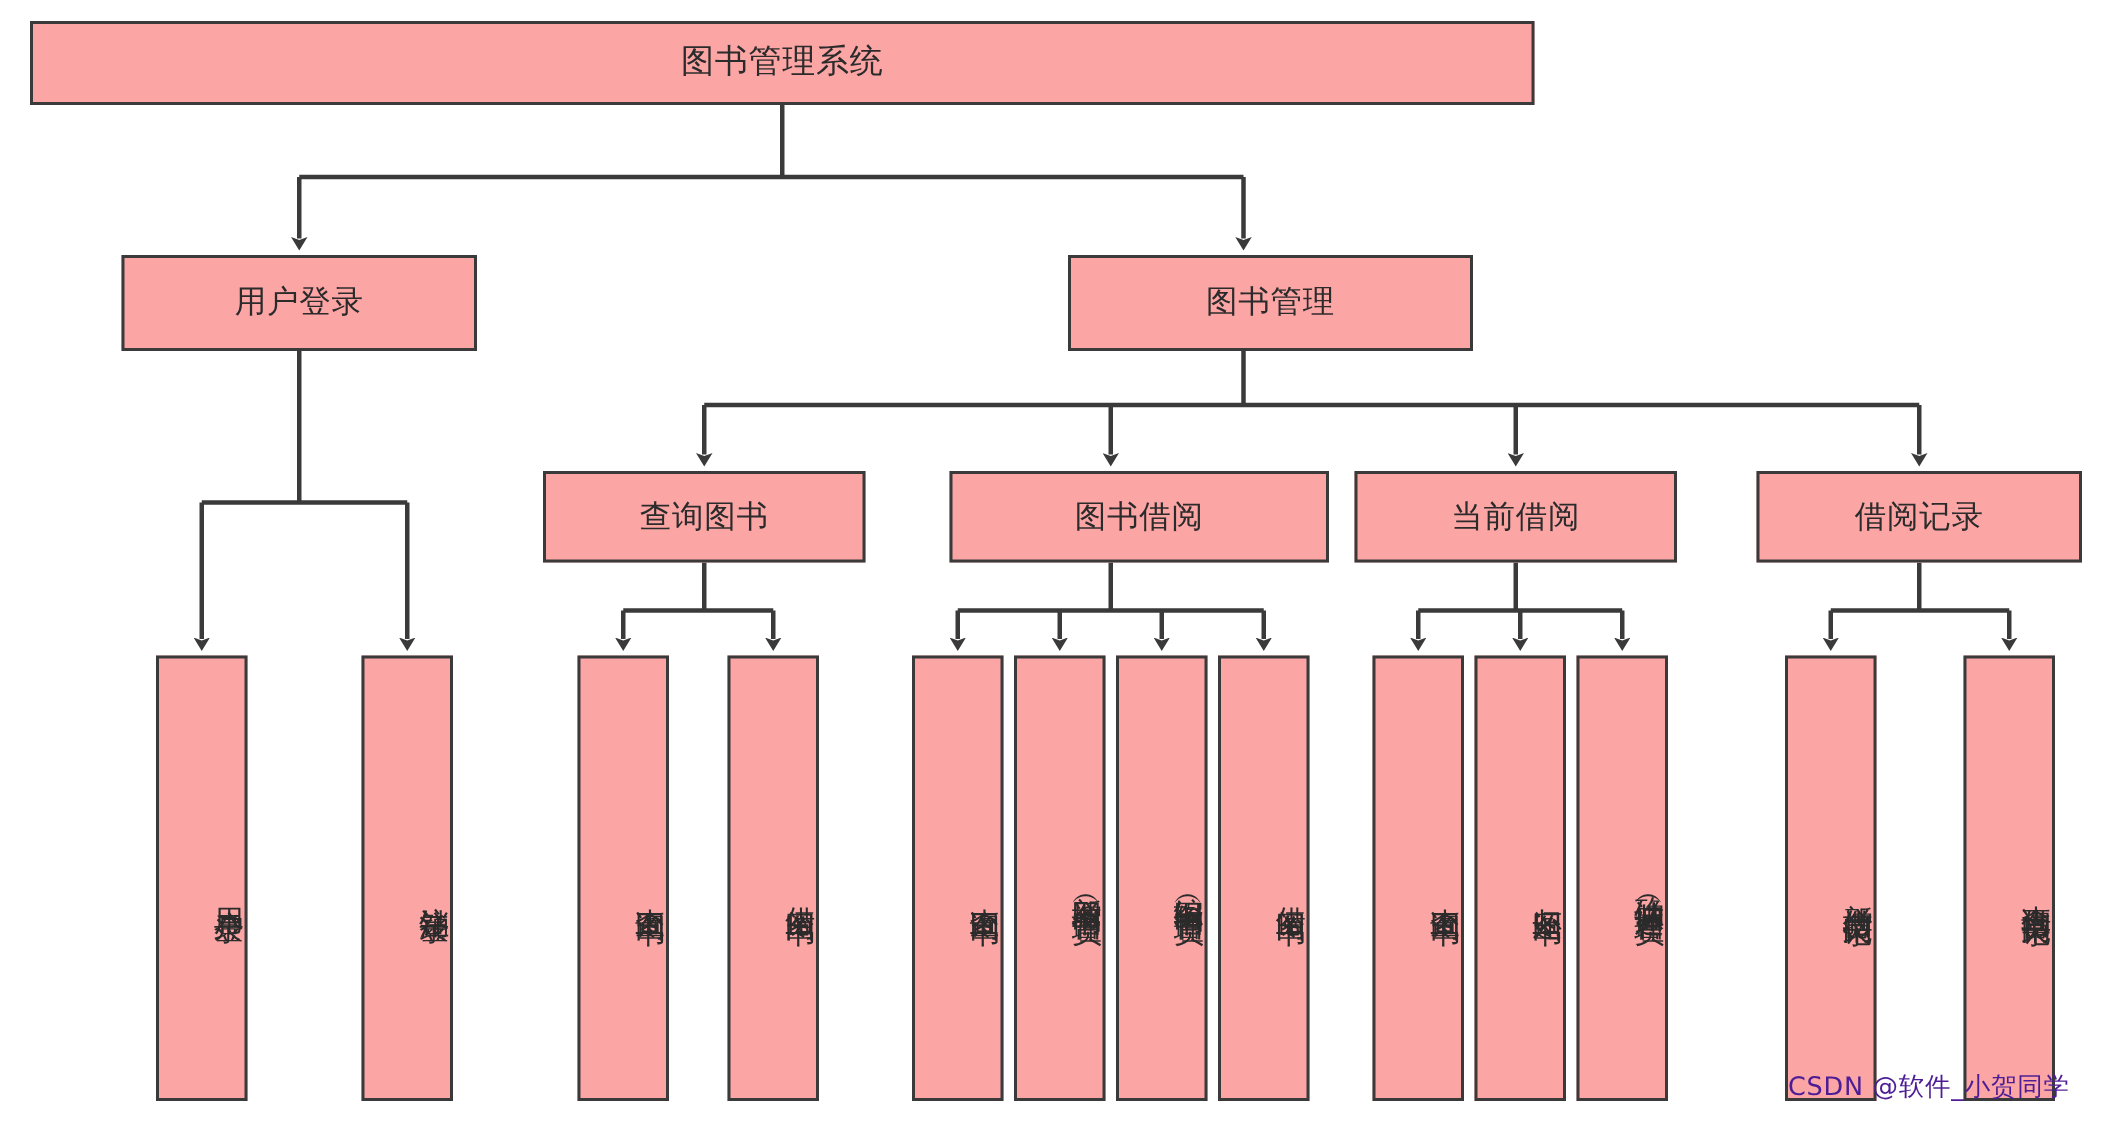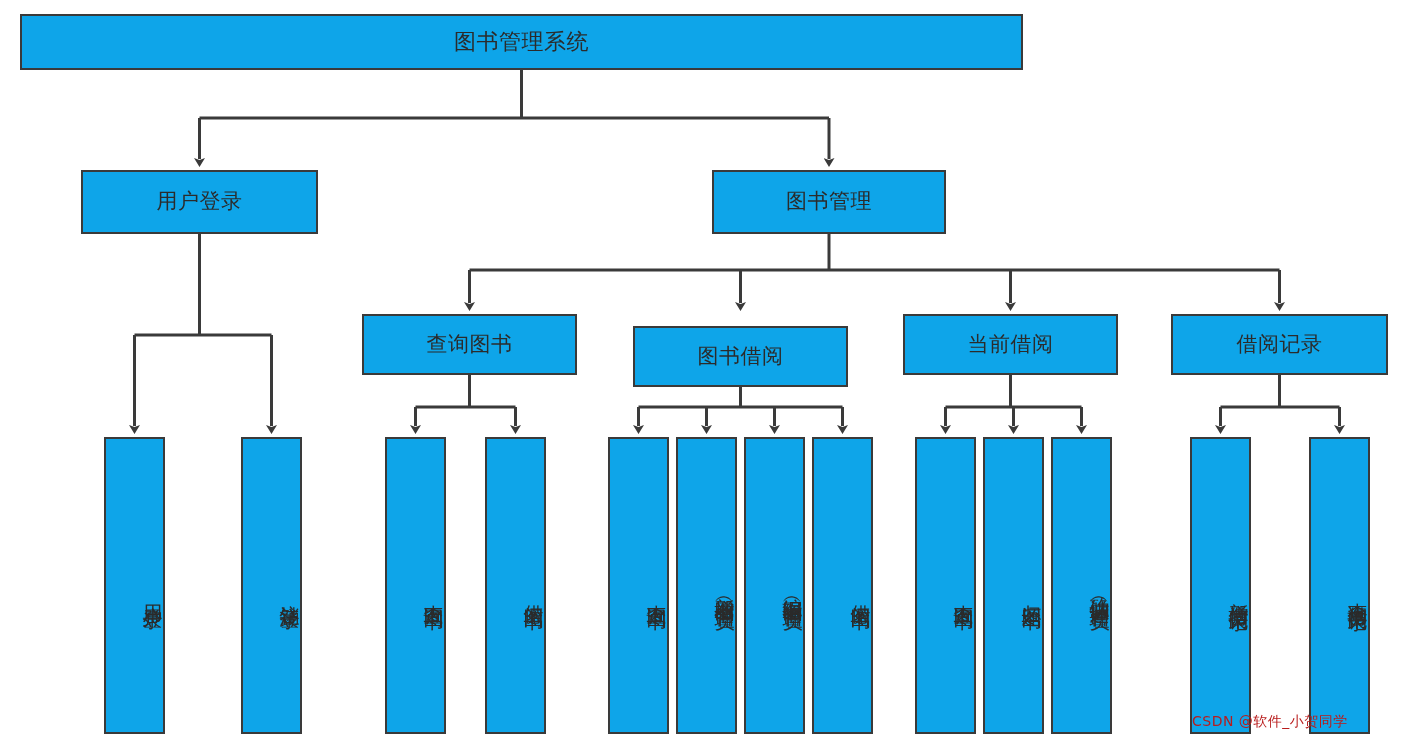--- a/index.html
+++ b/index.html
@@ -22,21 +22,21 @@
     left: 0;
     top: 0;
     width: 1405px;
     height: 747px;
     pointer-events: none;
   }
   .node {
     position: absolute;
     box-sizing: border-box;
     border: 2px solid #3a3a3a;
-    background: #0ea5e9;
+    background: #fca5a5;
     display: flex;
     align-items: center;
     justify-content: center;
     color: #2b2b2b;
     z-index: 2;
   }
   .node.h {
     font-size: 21px;
     letter-spacing: 0.5px;
     line-height: 1.1;
@@ -53,22 +53,22 @@
     padding-top: 14px;
     letter-spacing: 2px;
     line-height: 1.05;
     white-space: nowrap;
   }
   .node.v.tall {
     padding-top: 10px;
   }
   .watermark {
     position: absolute;
-    color: #b91c1c;
-    font-size: 14px;
+    color: #4c1d95;
+    font-size: 17px;
     letter-spacing: 0.5px;
     white-space: nowrap;
     z-index: 5;
     font-family: "DejaVu Sans", "Liberation Sans", sans-serif;
   }
 </style>
 </head>
 <body>
 
 <div id="canvas">
@@ -112,24 +112,24 @@
         <path d="M1279.5,375 L1279.5,407"></path>
         <path d="M1220.5,407 L1339.5,407"></path>
         <path d="M1220.5,407 L1220.5,426" marker-end="url(#arrow)"></path>
         <path d="M1339.5,407 L1339.5,426" marker-end="url(#arrow)"></path>
       </g>
   </svg>
 
   <div class="node root h" style="left: 20px; top: 14px; width: 1003px; height: 56px;">图书管理系统</div>
 
   <div class="node h" style="left: 81px; top: 170px; width: 237px; height: 64px;">用户登录</div>
-  <div class="node h" style="left: 712px; top: 170px; width: 234px; height: 64px;">图书管理</div>
+  <div class="node h" style="left: 712px; top: 170px; width: 270px; height: 64px;">图书管理</div>
 
   <div class="node h" style="left: 362px; top: 314px; width: 215px; height: 61px;">查询图书</div>
-  <div class="node h" style="left: 633px; top: 314px; width: 215px; height: 61px; margin-top: 12px;">图书借阅</div>
+  <div class="node h" style="left: 633px; top: 314px; width: 253px; height: 61px;">图书借阅</div>
   <div class="node h" style="left: 1171px; top: 314px; width: 217px; height: 61px;">借阅记录</div>
   <div class="node h" style="left: 903px; top: 314px; width: 215px; height: 61px;">当前借阅</div>
 
   <div class="node v" style="left: 104px; top: 437px; width: 61px; height: 297px;">用户登录</div>
   <div class="node v" style="left: 241px; top: 437px; width: 61px; height: 297px;">注销登录</div>
   <div class="node v" style="left: 385px; top: 437px; width: 61px; height: 297px;">查询图书</div>
   <div class="node v" style="left: 485px; top: 437px; width: 61px; height: 297px;">借阅图书</div>
   <div class="node v" style="left: 608px; top: 437px; width: 61px; height: 297px;">查询图书</div>
   <div class="node v tall" style="left: 676px; top: 437px; width: 61px; height: 297px;">新增图书（管理员）</div>
   <div class="node v tall" style="left: 744px; top: 437px; width: 61px; height: 297px;">编辑图书（管理员）</div>

